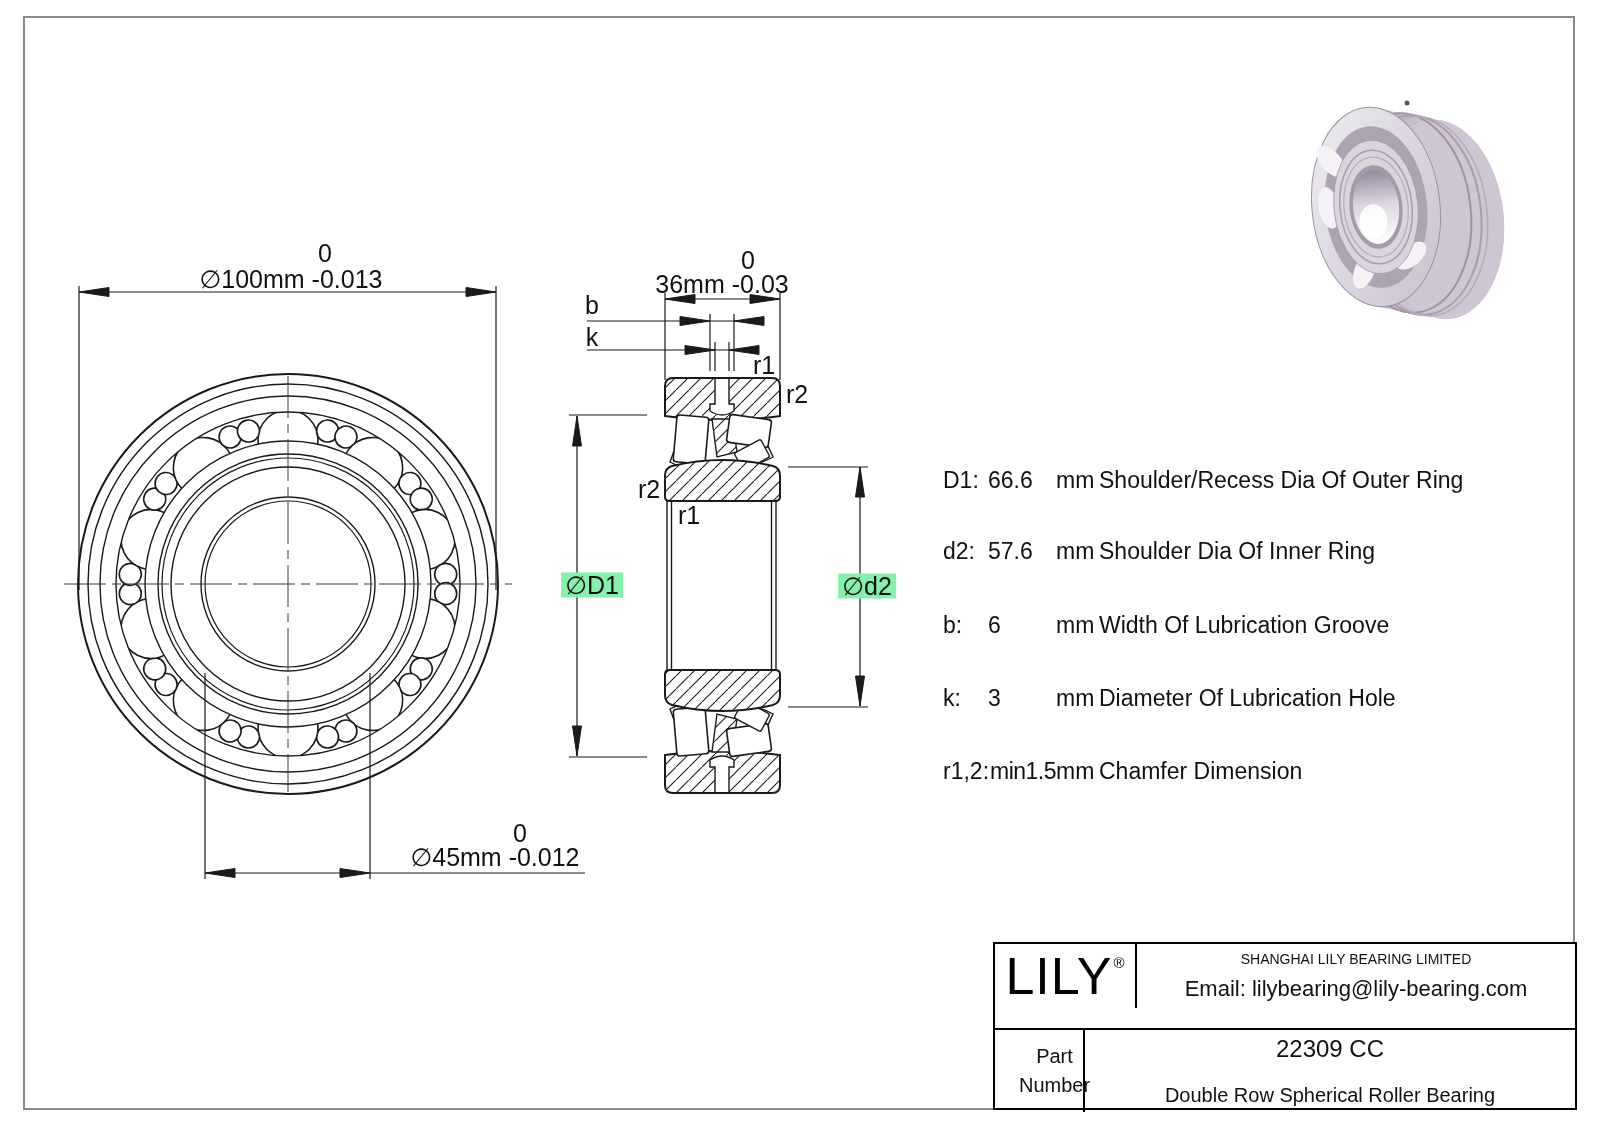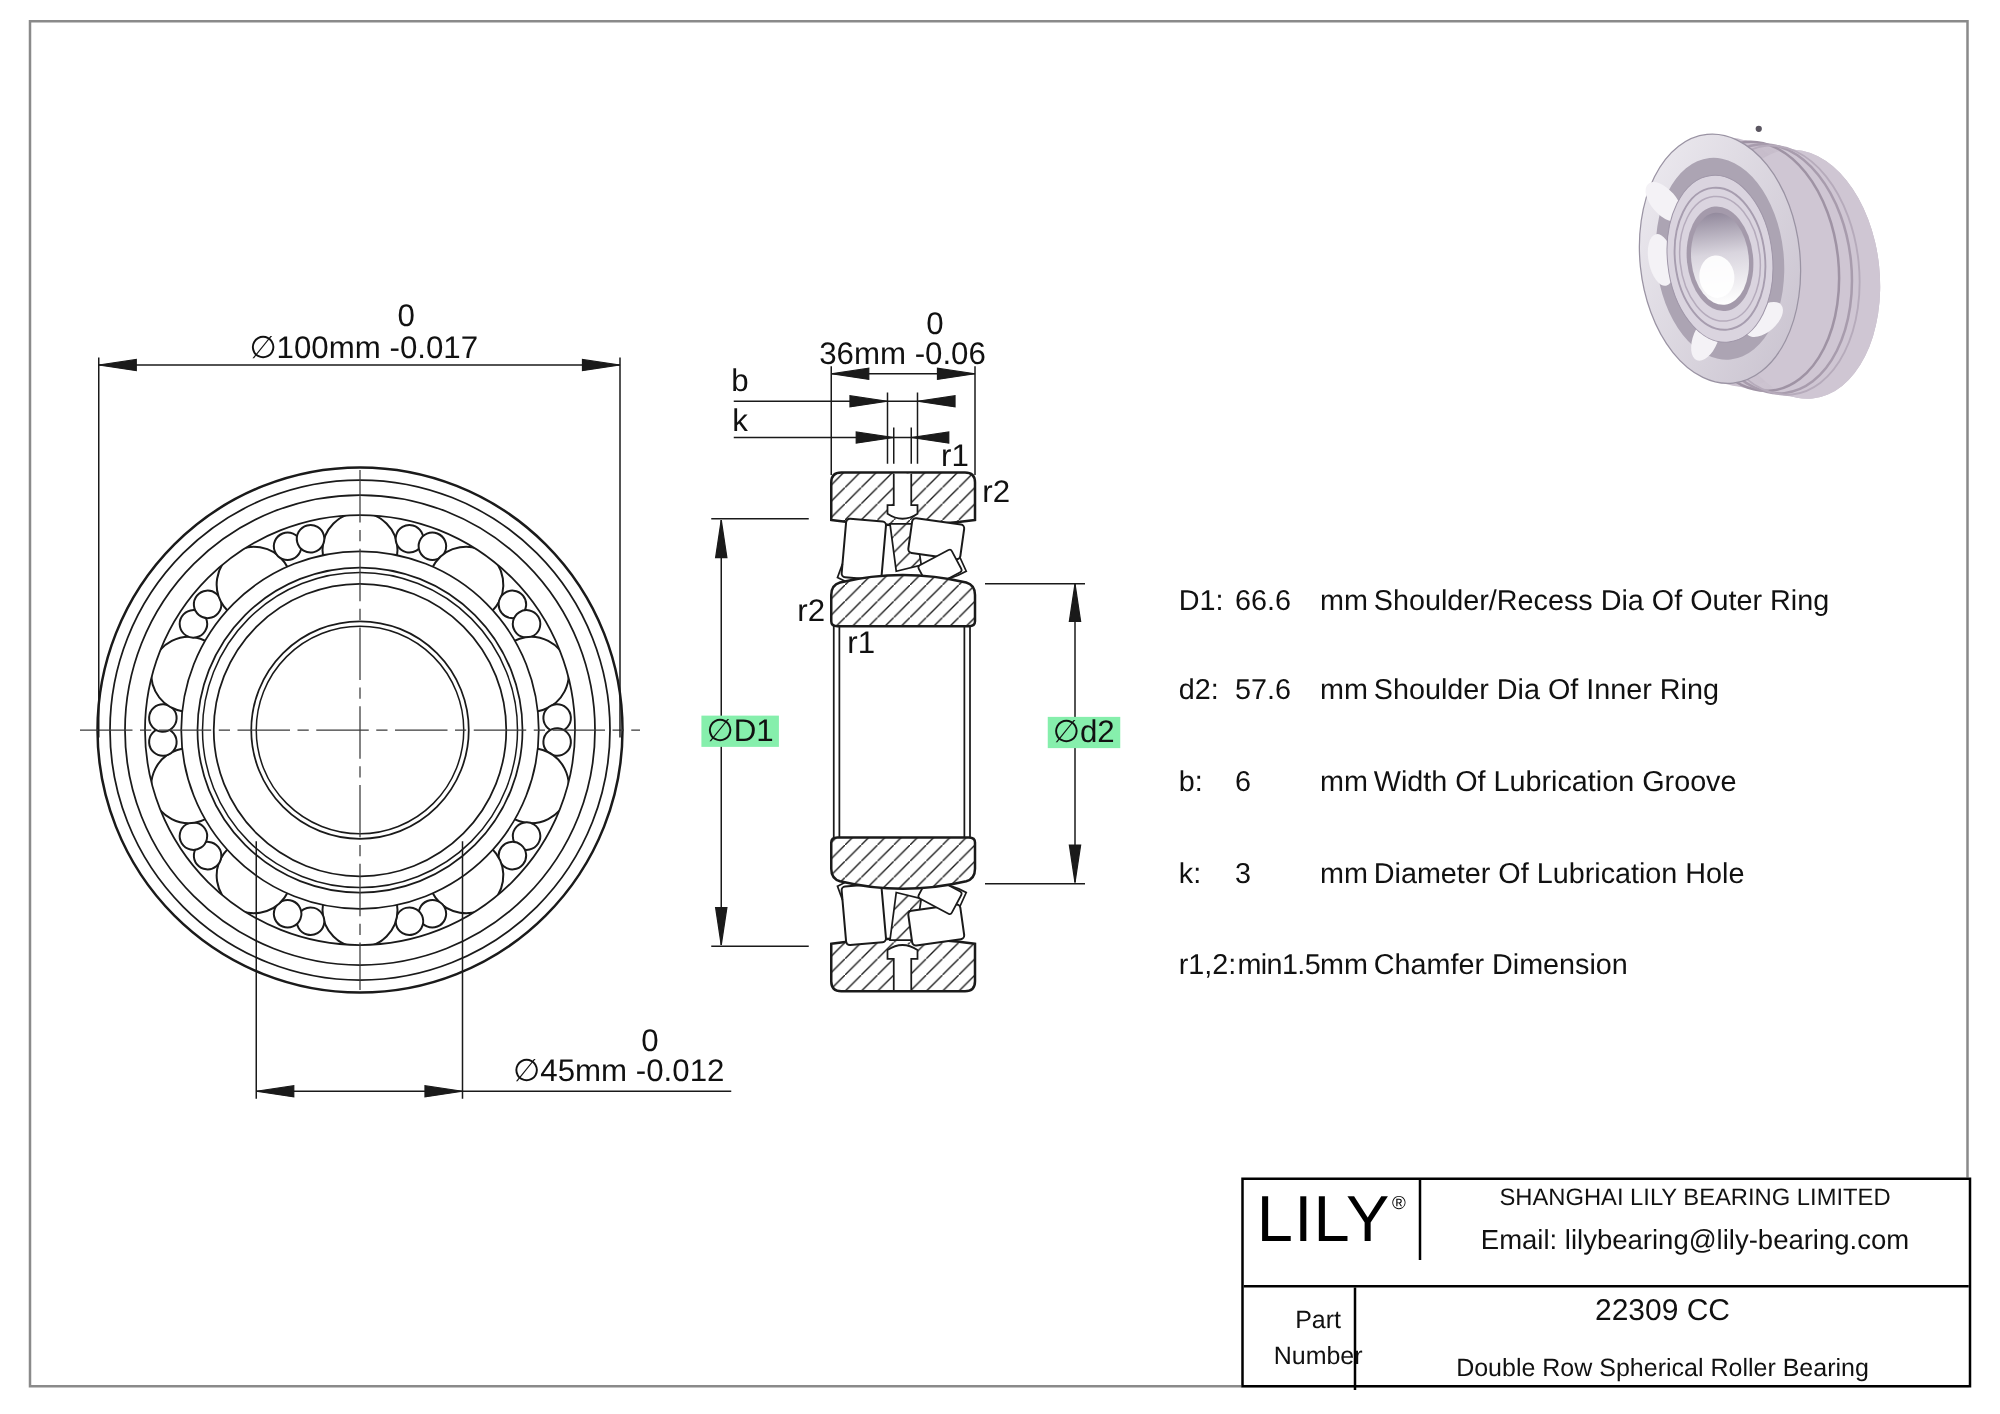--- a/index.html
+++ b/index.html
@@ -21,21 +21,21 @@
   .row-r .spec-value{left:47px;letter-spacing:-0.5px;}
   
   .tb{position:absolute;left:993px;top:942px;width:584px;height:168px;
       border:2px solid #000;box-sizing:border-box;background:#fff;}
   .tb-row1{position:absolute;left:0;top:0;width:100%;height:64px;display:flex;}
   .tb-row2{position:absolute;left:0;top:84px;width:100%;height:82px;display:flex;border-top:2px solid #000;}
   .tb-logo-cell{width:142px;border-right:2px solid #000;display:flex;align-items:center;justify-content:center;box-sizing:border-box;}
   .tb-logo{font-size:52px;letter-spacing:1px;color:#000;position:relative;}
   .tb-logo .reg{font-size:15px;position:relative;top:-26px;left:1px;}
   .tb-company-cell{flex:1;display:flex;flex-direction:column;align-items:center;justify-content:center;gap:9px;}
-  .tb-company{font-size:19px;}
+  .tb-company{font-size:14px;}
   .tb-email{font-size:22px;}
   .tb-part-cell{width:90px;border-right:2px solid #000;display:flex;align-items:center;justify-content:center;
                 text-align:center;font-size:20px;line-height:29px;box-sizing:border-box;padding-left:31px;}
   .tb-name-cell{flex:1;display:flex;flex-direction:column;align-items:center;justify-content:center;gap:21px;}
   .tb-number{font-size:24px;}
   .tb-partname{font-size:20px;}
 </style>
 </head>
 <body>
 
@@ -238,26 +238,26 @@
         <ellipse cx="0" cy="0" rx="26.5" ry="42" fill="#a49aab"></ellipse>
         <ellipse cx="0" cy="0" rx="23" ry="37" fill="url(#gBore)"></ellipse>
         <ellipse cx="-4" cy="14" rx="14" ry="17" fill="#ffffff" opacity="0.9"></ellipse>
       </g>
     </g>
   </svg>
 
   <div class="page-border"></div>
 
   <div class="lbl" style="left:325px;top:253px">0</div>
-  <div class="lbl" style="left:291px;top:279px">∅100mm -0.017</div>
+  <div class="lbl" style="left:291px;top:279px">∅100mm -0.013</div>
   <div class="lbl" style="left:520px;top:833px">0</div>
   <div class="lbl" style="left:495px;top:857px">∅45mm -0.012</div>
 
   <div class="lbl" style="left:748px;top:260px">0</div>
-  <div class="lbl" style="left:722px;top:284px">36mm -0.06</div>
+  <div class="lbl" style="left:722px;top:284px">36mm -0.03</div>
   <div class="lbl" style="left:592px;top:305px">b</div>
   <div class="lbl" style="left:592px;top:337px">k</div>
   <div class="lbl" style="left:764px;top:365px">r1</div>
   <div class="lbl" style="left:797px;top:394px">r2</div>
   <div class="lbl" style="left:649px;top:489px">r2</div>
   <div class="lbl" style="left:689px;top:515px">r1</div>
   <div class="lbl bg" style="left:592px;top:585px">∅D1</div>
   <div class="lbl bg" style="left:867px;top:586px">∅d2</div>
 
   <div class="spec-row" style="top:420px">

